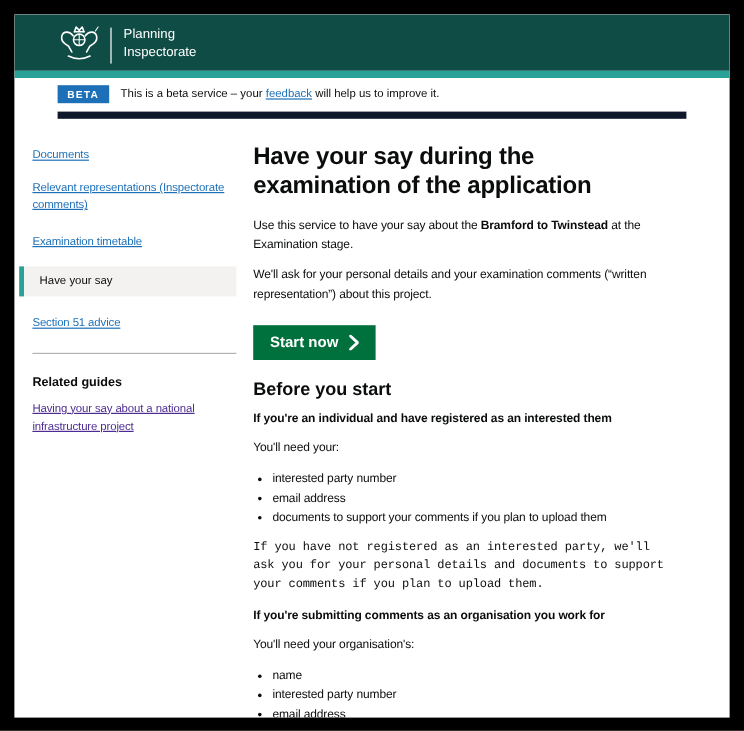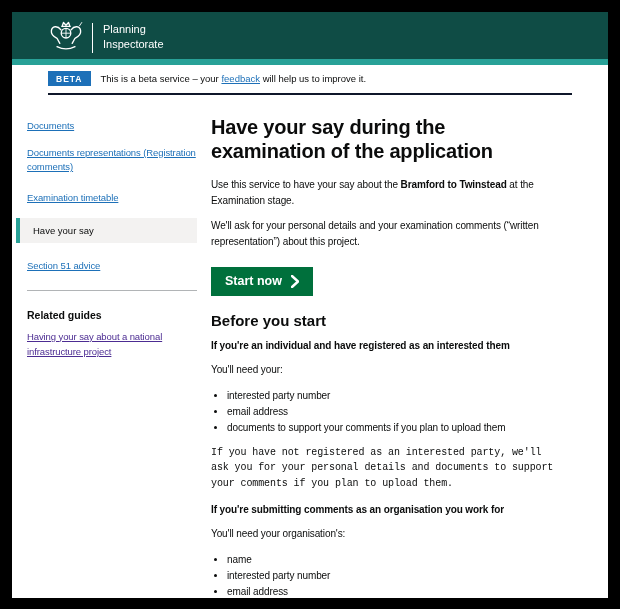--- a/index.html
+++ b/index.html
@@ -40,21 +40,21 @@
   }
   .teal-stripe { height: 6px; background: #28a197; }
 
   
   .phase-wrap { padding: 0 36px; }
   .phase-banner {
     display: flex;
     align-items: center;
     gap: 10px;
     padding: 6px 0 7px;
-    border-bottom: 2px solid #0f172a;
+    border-bottom: 6px solid #0f172a;
   }
   .beta-tag {
     background: #1d70b8;
     color: #fff;
     font-size: 8.5px;
     font-weight: bold;
     letter-spacing: 1px;
     padding: 2.5px 8px;
     text-transform: uppercase;
     flex-shrink: 0;
@@ -202,21 +202,21 @@
 
   <div class="content">
 
     <aside class="sidebar">
       <nav class="side-nav">
         <ul>
           <li>
             <a href="#">Documents</a>
           </li>
           <li>
-            <a href="#">Documents representations (Registration comments)</a>
+            <a href="#">Relevant representations (Inspectorate comments)</a>
           </li>
           <li>
             <a href="#">Examination timetable</a>
           </li>
           <li class="active">Have your say</li>
           <li>
             <a href="#">Section 51 advice</a>
           </li>
         </ul>
       </nav>

